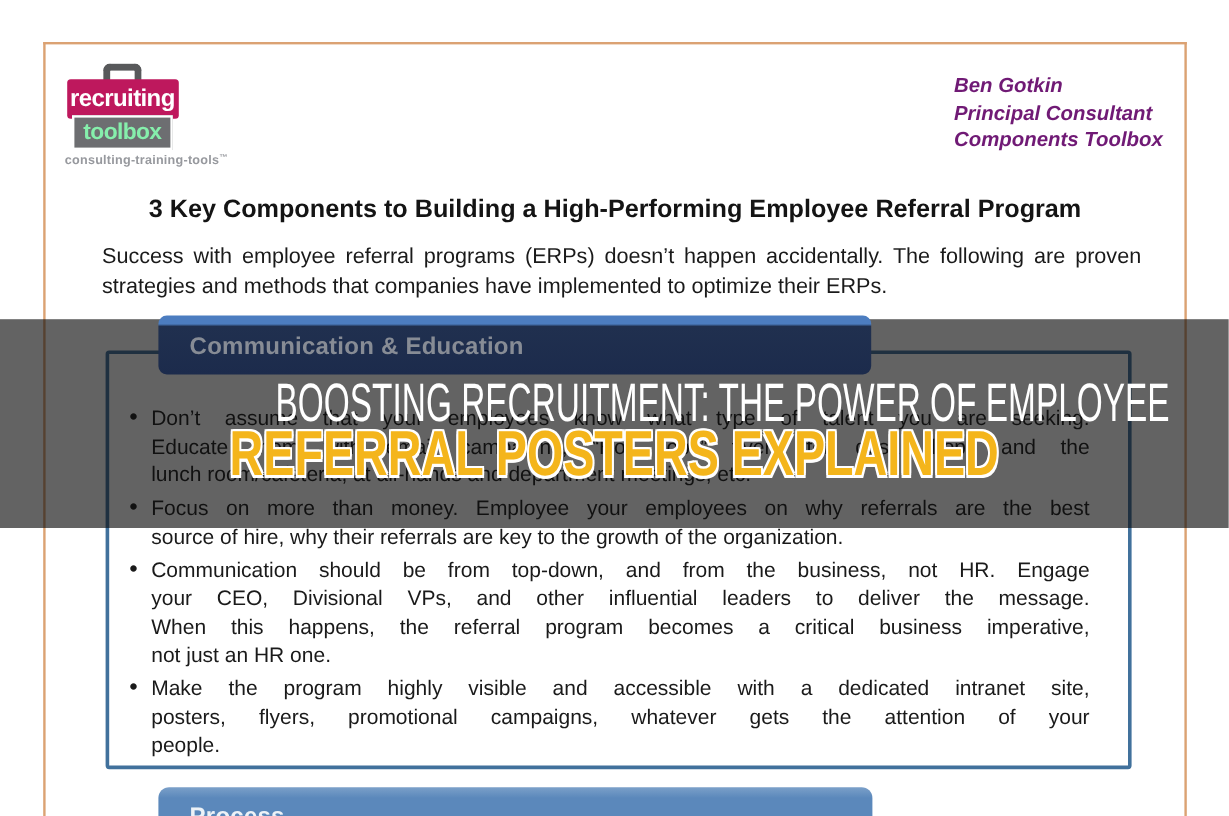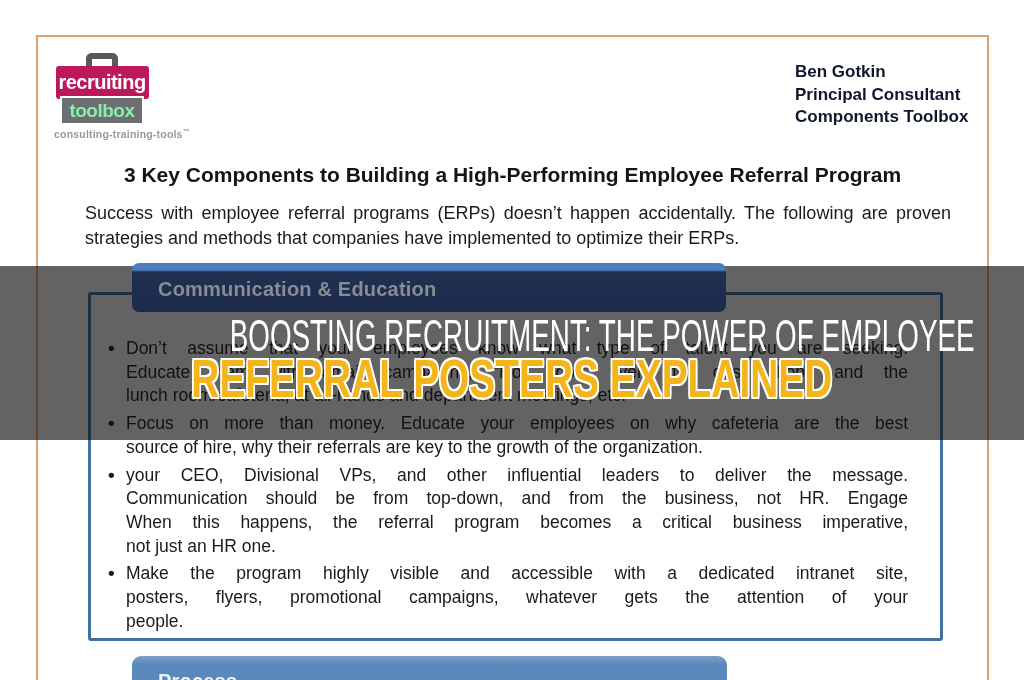--- a/index.html
+++ b/index.html
@@ -20,21 +20,21 @@
     display:flex;align-items:center;justify-content:center;
     color:#fff;font-weight:bold;font-size:20px;letter-spacing:-0.5px;}
   .logo-gray{width:80px;height:25px;margin:-3px auto 0;background:#6D6E71;border:2px solid #fff;
     display:flex;align-items:center;justify-content:center;
     color:#86efac;font-weight:bold;font-size:19px;letter-spacing:-0.5px;}
   .logo-tagline{margin-top:3px;text-align:center;font-size:10.5px;font-weight:bold;
     color:#97999E;letter-spacing:0.2px;white-space:nowrap;}
   .logo-tagline .tm{font-size:7px;vertical-align:top;}
   
   .author{position:absolute;left:757px;top:24px;font-size:17px;font-weight:bold;
-    line-height:22.5px;color:#0f172a;}
+    font-style:italic;line-height:22.5px;color:#701a75;}
   
   .heading{position:absolute;left:0;width:100%;top:126px;text-align:center;
     font-size:21px;font-weight:bold;color:#141414;}
   .intro{position:absolute;left:47px;top:164px;width:866px;font-size:18px;line-height:24.5px;}
   .jline{text-align:justify;text-align-last:justify;}
   .lline{text-align:left;}
   
   .banner1{position:absolute;left:94px;top:226px;width:594px;height:49px;border-radius:7px;
     background:linear-gradient(180deg,#4C7DC0 0px,#4C7DC0 7px,#20304F 9px,#1C2B4C 100%);
     z-index:20;box-sizing:border-box;}
@@ -90,26 +90,26 @@
   </div>
 
   <div class="content-box"></div>
   <div class="bullets">
     <div class="bullet">
       <div class="jline">Don’t assume that your employees know what type of talent you are seeking.</div>
       <div class="jline">Educate them with email campaigns, “Hot Jobs” flyers for desk drops and the</div>
       <div class="lline">lunch room/cafeteria, at all-hands and department meetings, etc.</div>
     </div>
     <div class="bullet">
-      <div class="jline">Focus on more than money. Educate your employees on why cafeteria are the best</div>
+      <div class="jline">Focus on more than money. Employee your employees on why referrals are the best</div>
       <div class="lline">source of hire, why their referrals are key to the growth of the organization.</div>
     </div>
     <div class="bullet">
+      <div class="jline">Communication should be from top-down, and from the business, not HR. Engage</div>
       <div class="jline">your CEO, Divisional VPs, and other influential leaders to deliver the message.</div>
-      <div class="jline">Communication should be from top-down, and from the business, not HR. Engage</div>
       <div class="jline">When this happens, the referral program becomes a critical business imperative,</div>
       <div class="lline">not just an HR one.</div>
     </div>
     <div class="bullet">
       <div class="jline">Make the program highly visible and accessible with a dedicated intranet site,</div>
       <div class="jline">posters, flyers, promotional campaigns, whatever gets the attention of your</div>
       <div class="lline">people.</div>
     </div>
   </div>
 

